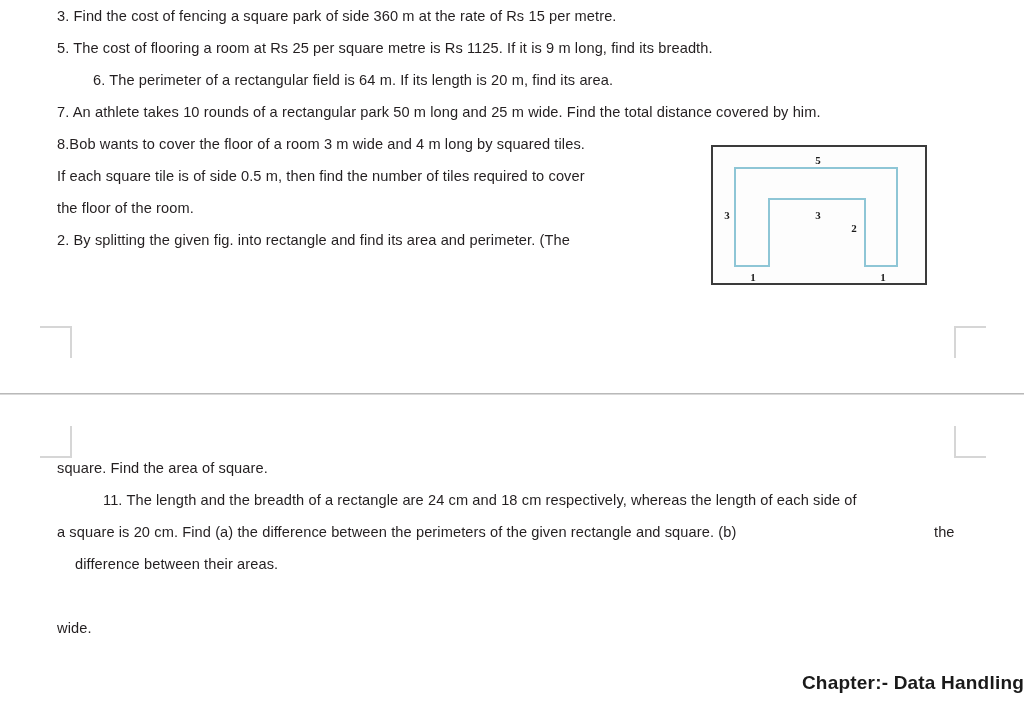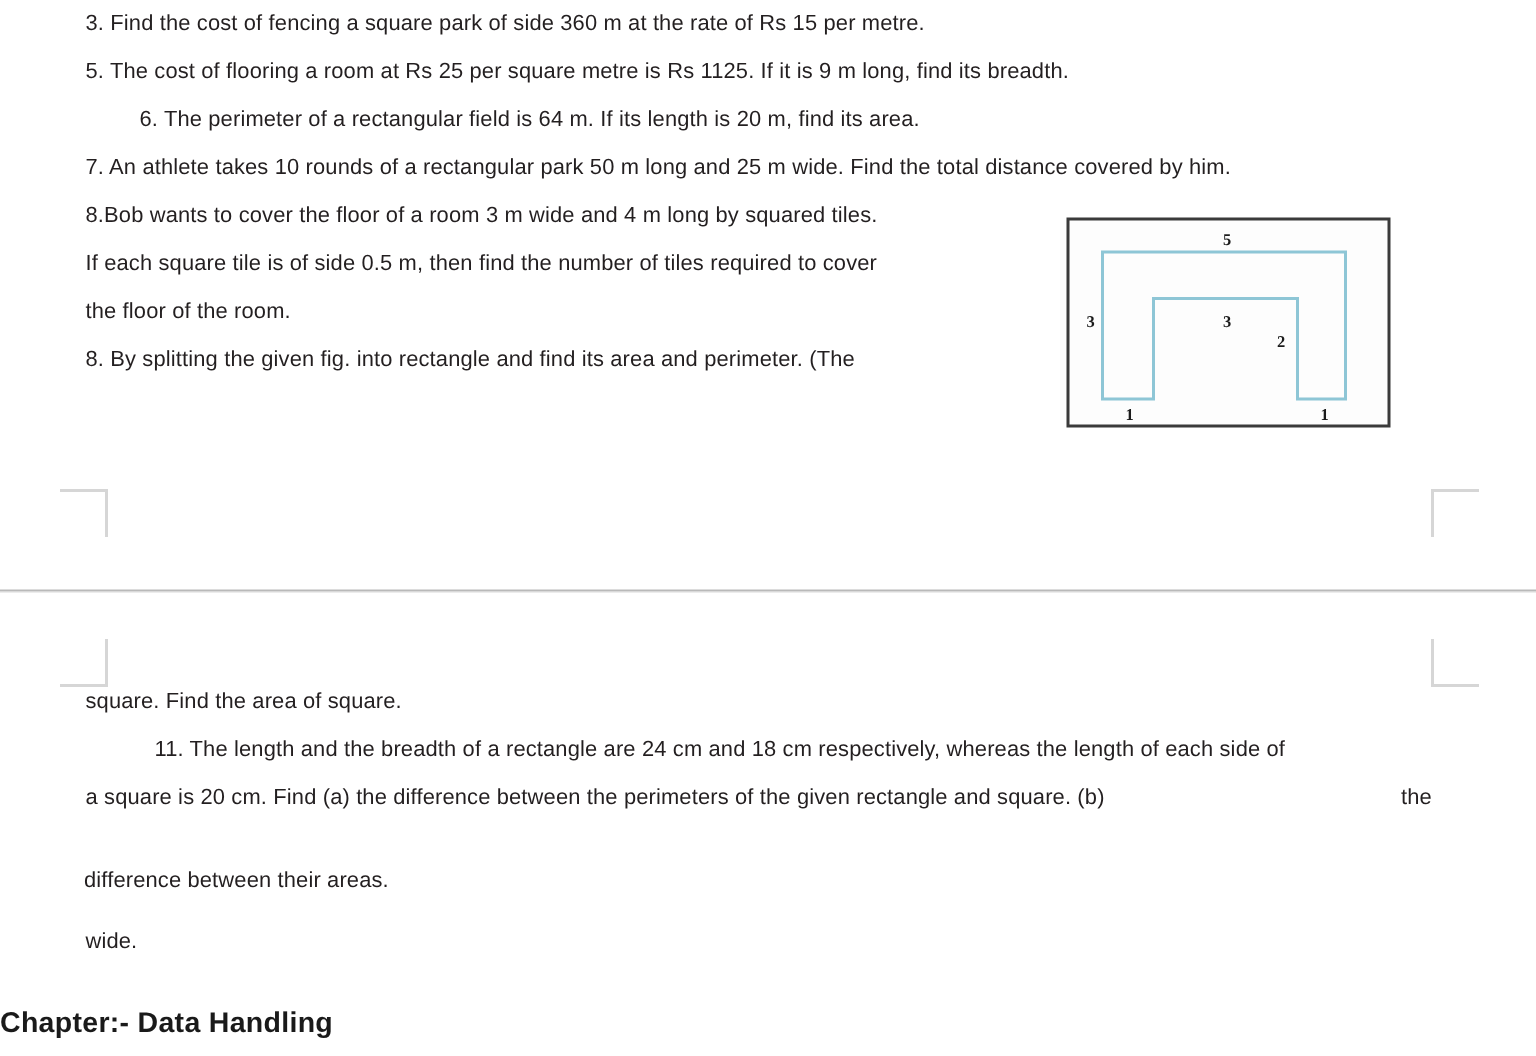--- a/index.html
+++ b/index.html
@@ -86,21 +86,21 @@
     color: #1b1b1b;
     transform: translate(-50%, -50%);
   }
 
   
   #chapter-heading {
     position: absolute;
     left: 0;
     top: 672px;
     width: 1024px;
-    text-align: left;
+    text-align: right;
     font-size: 19px;
     font-weight: bold;
     color: #1a1a1a;
     letter-spacing: 0.2px;
   }
 </style>
 </head>
 <body>
 
 <div id="page">
@@ -110,21 +110,21 @@
   <div class="q" style="left:57px; top:32px;">5. The cost of flooring a room at Rs 25 per square metre is Rs 1125. If it is 9 m long, find its breadth.</div>
 
   <div class="q" style="left:57px; top:64px;margin-left:36px;">6. The perimeter of a rectangular field is 64 m. If its length is 20 m, find its area.</div>
 
   <div class="q" style="left:57px; top:96px;">7. An athlete takes 10 rounds of a rectangular park 50 m long and 25 m wide. Find the total distance covered by him.</div>
 
   <div class="q" style="left:57px; top:128px;">8.Bob wants to cover the floor of a room 3 m wide and 4 m long by squared tiles.</div>
   <div class="q" style="left:57px; top:160px;">If each square tile is of side 0.5 m, then find the number of tiles required to cover</div>
   <div class="q" style="left:57px; top:192px;">the floor of the room.</div>
 
-  <div class="q jline" style="left:57px; top:224px; width:641px;">8. By splitting the given fig. into rectangle and find its area and perimeter. (The</div>
+  <div class="q jline" style="left:57px; top:224px; width:641px;">2. By splitting the given fig. into rectangle and find its area and perimeter. (The</div>
 
 
   <div id="figure-box" style="border-color: rgb(59, 59, 59);">
     <svg width="212" height="136" viewBox="0 0 212 136">
       <polygon id="u-shape" points="22,21 184,21 184,119 152,119 152,52 56,52 56,119 22,119" fill="none" stroke="#8ec6d6" stroke-width="2" stroke-linejoin="miter"></polygon>
     </svg>
     <span class="fig-label" style="left:105px; top:13px;">5</span>
     <span class="fig-label" style="left:14px; top:68px;">3</span>
     <span class="fig-label" style="left:105px; top:68px;">3</span>
     <span class="fig-label" style="left:141px; top:81px;">2</span>
@@ -138,19 +138,19 @@
   <div class="scan-divider" style="top:393px;"></div>
 
   <div class="corner br" style="left:40px; top:426px;"></div>
   <div class="corner bl" style="left:954px; top:426px;"></div>
 
   <div class="q" style="left:57px; top:452px;">square. Find the area of square.</div>
 
   <div class="q jline" style="left:57px; top:484px; width:908px;margin-left:46px;">11. The length and the breadth of a rectangle are 24 cm and 18 cm respectively, whereas the length of each side of</div>
   <div class="q" style="left:57px; top:516px;">a square is 20 cm. Find (a) the difference between the perimeters of the given rectangle and square. (b)</div>
   <div class="q" style="left:934px; top:516px;">the</div>
-  <div class="q" style="left:56px; top:548px;margin-top:23px;">difference between their areas.</div>
+  <div class="q" style="left:75px; top:548px;">difference between their areas.</div>
 
   <div class="q" style="left:57px; top:612px;">wide.</div>
 
   <div id="chapter-heading">Chapter:- Data Handling</div>
 
 </div>
 
 </body></html>

